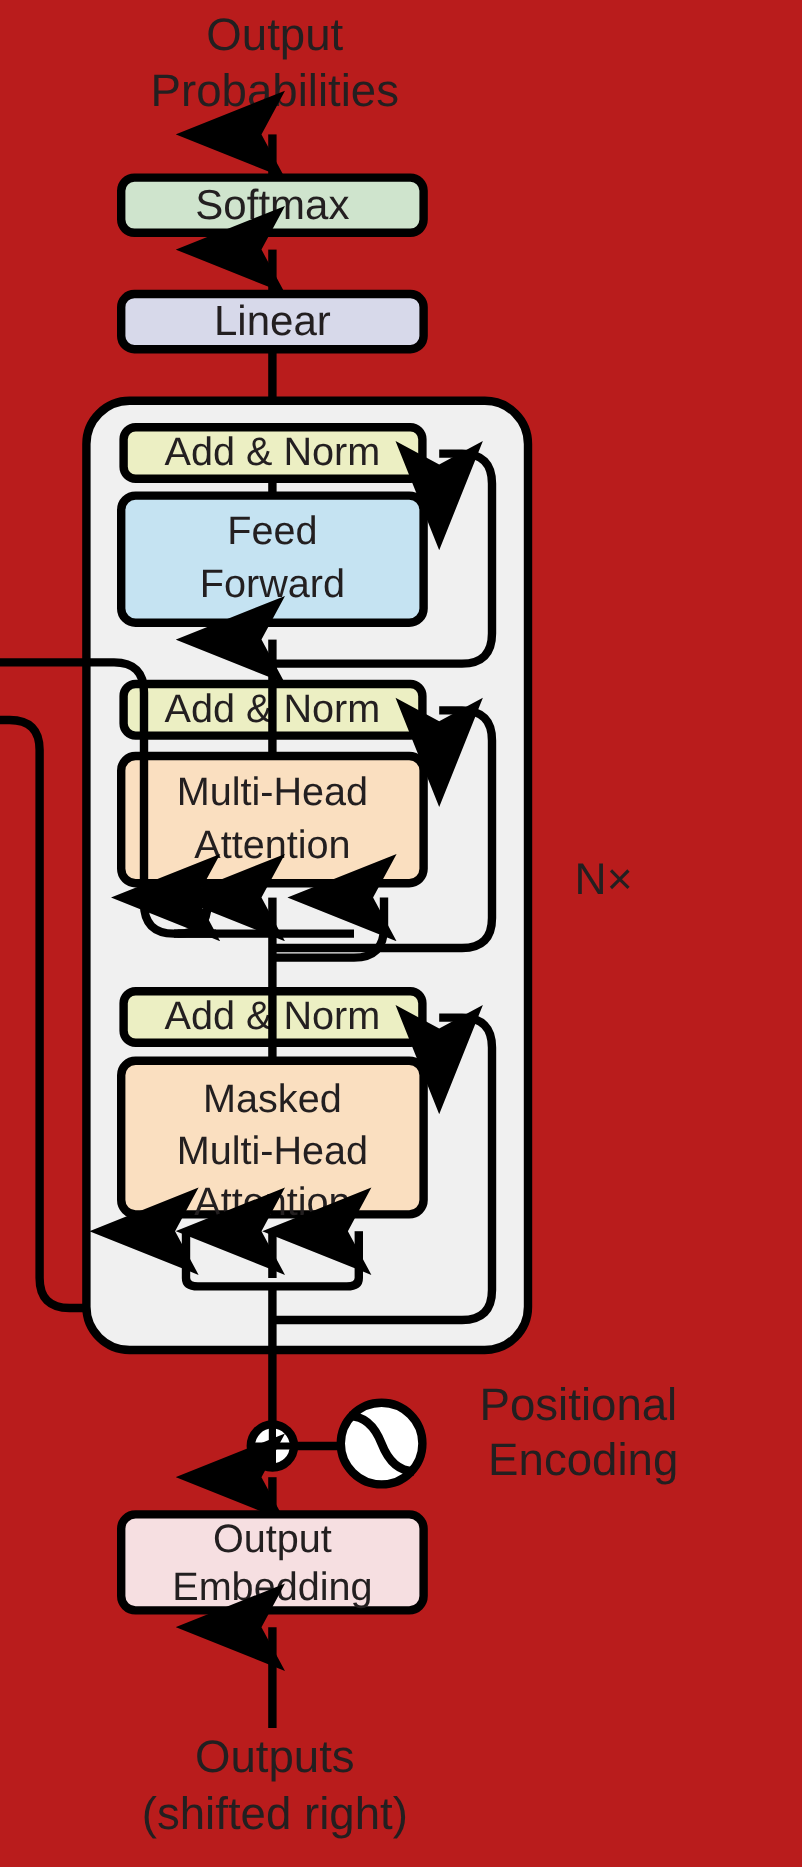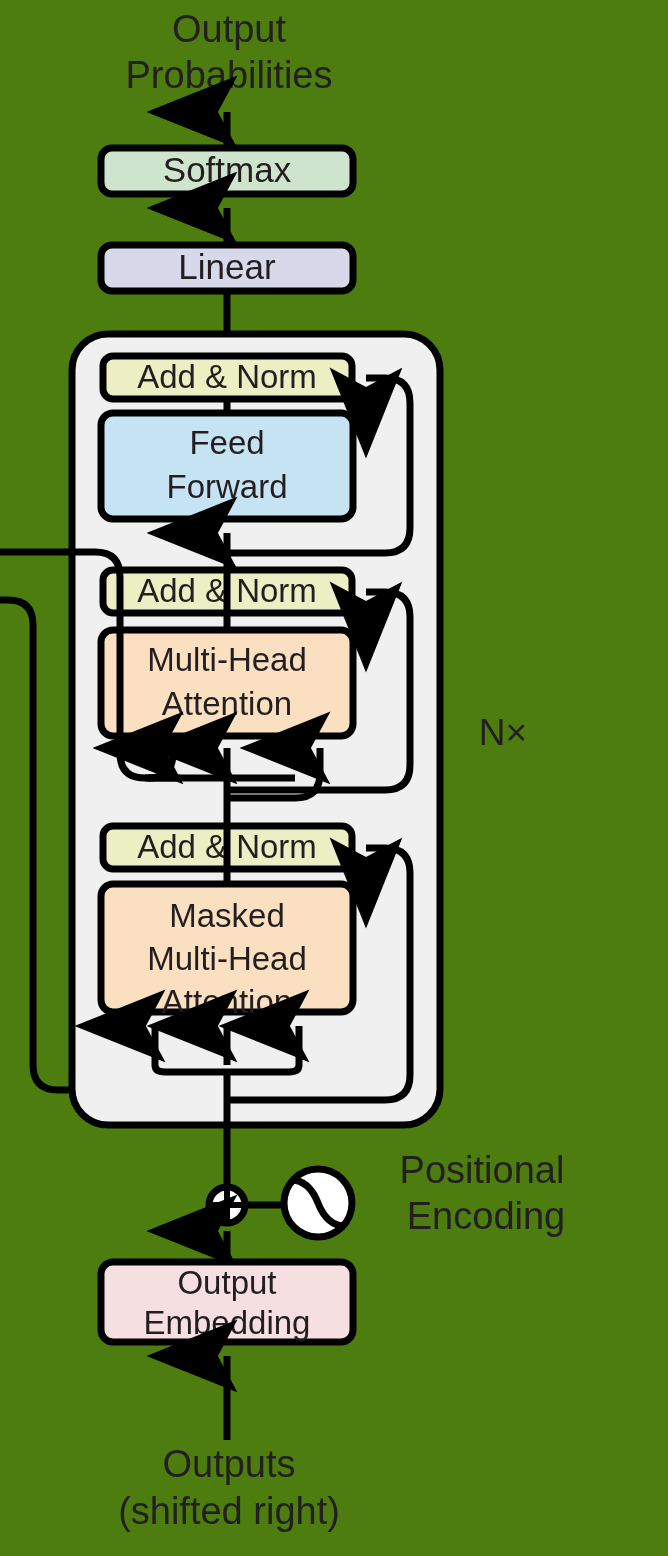--- a/index.html
+++ b/index.html
@@ -10,21 +10,21 @@
   body {
     width: 668px;
     height: 1556px;
     overflow: hidden;
     font-family: "Liberation Sans", "DejaVu Sans", sans-serif;
   }
   #diagram-root {
     position: relative;
     width: 668px;
     height: 1556px;
-    background: #4d7c0f;
+    background: #b91c1c;
   }
   svg#transformer-svg {
     display: block;
     width: 668px;
     height: 1556px;
   }
   .blk-text {
     font-family: "Liberation Sans", "DejaVu Sans", sans-serif;
     fill: #231f20;
     text-anchor: middle;

